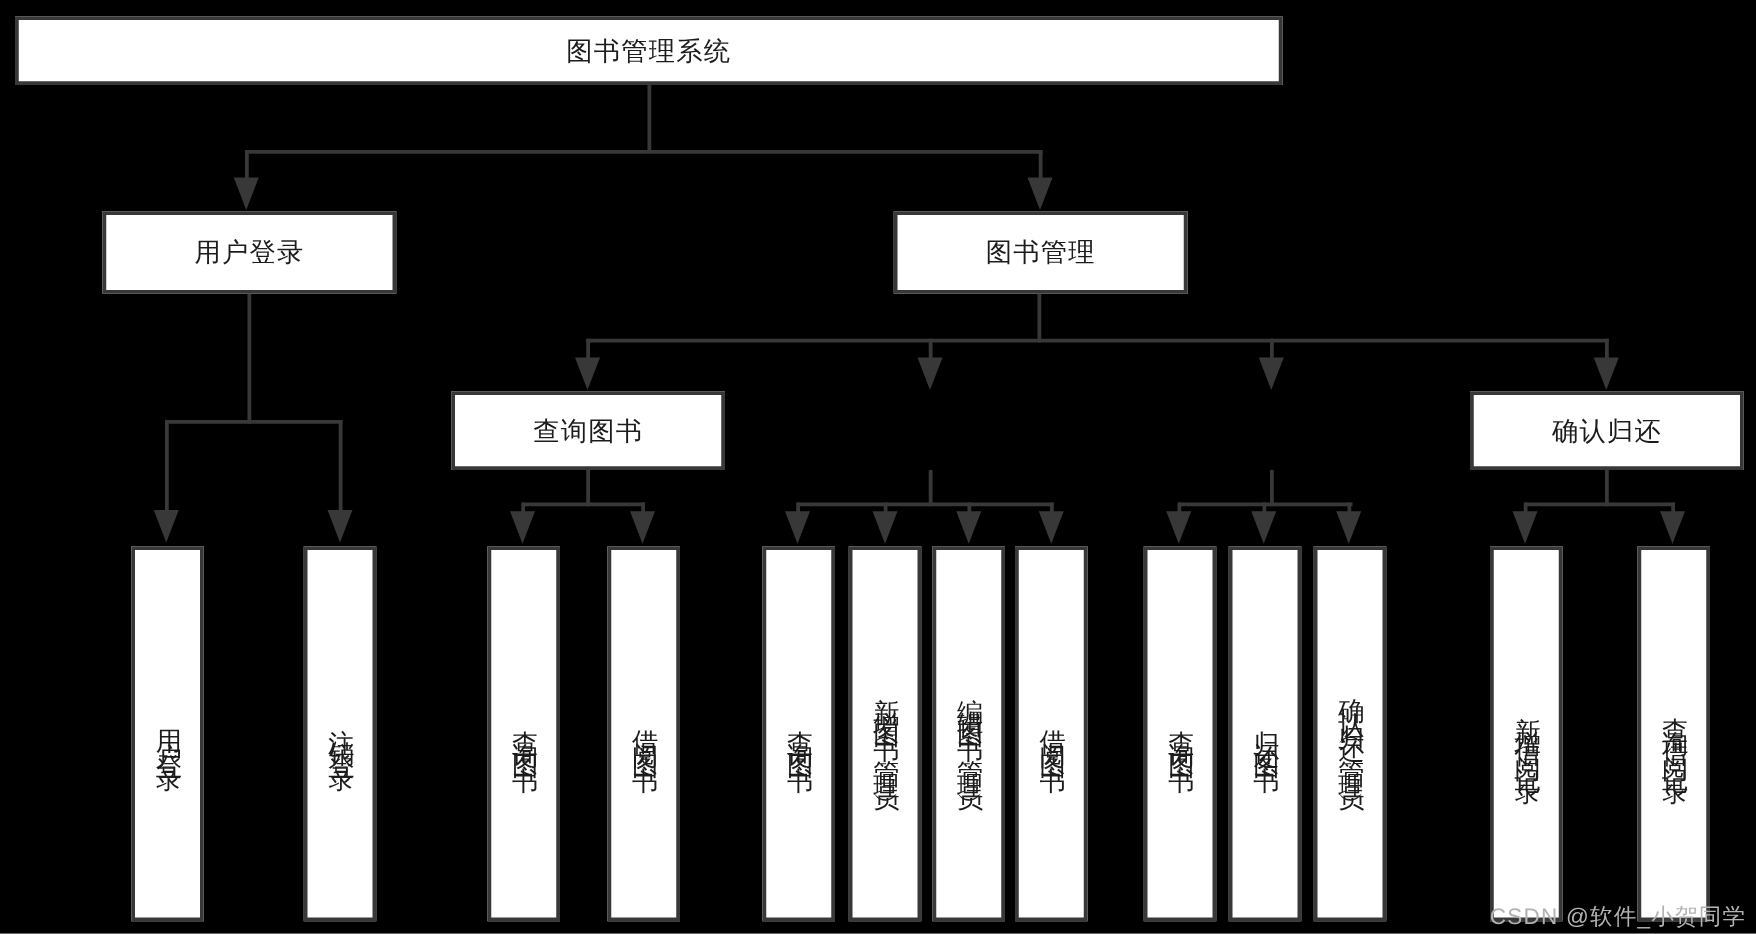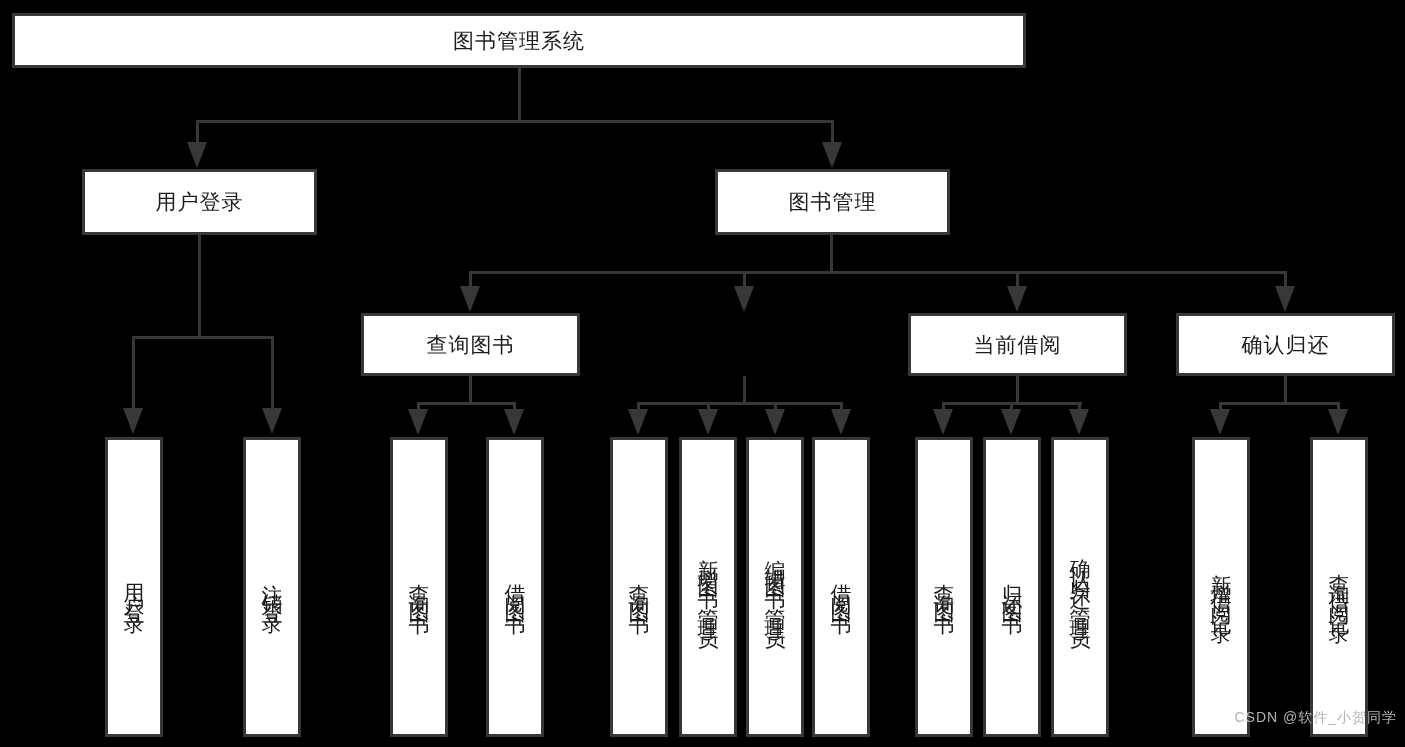--- a/index.html
+++ b/index.html
@@ -21,21 +21,21 @@
     letter-spacing:10px;white-space:nowrap;
   }
   .hline{position:absolute;height:3px;background:#383838;}
   .vline{position:absolute;width:3px;background:#383838;}
   .ah{
     position:absolute;width:0;height:0;
     border-left:10px solid transparent;border-right:10px solid transparent;
     border-top:26px solid #383838;
   }
   #watermark{
-    position:absolute;right:8px;bottom:20px;font-size:14px;color:#b3b3b3;
+    position:absolute;right:8px;bottom:2px;font-size:18px;color:#b3b3b3;
     letter-spacing:1px;
   }
 </style>
 </head>
 <body>
 
 <div id="stage">
 
   <div class="box" style="left:12px;top:13px;width:1014px;height:55px;">
     <span>图书管理系统</span>
@@ -68,23 +68,20 @@
   <div class="ah" style="left:460px;top:286px;"></div>
   <div class="vline" style="left:743px;top:271px;height:18px;"></div>
   <div class="ah" style="left:734px;top:286px;"></div>
   <div class="vline" style="left:1016px;top:271px;height:18px;"></div>
   <div class="ah" style="left:1007px;top:286px;"></div>
   <div class="vline" style="left:1284px;top:271px;height:18px;"></div>
   <div class="ah" style="left:1275px;top:286px;"></div>
 
   <div class="box" style="left:361px;top:313px;width:219px;height:63px;">
     <span>查询图书</span>
-  </div>
-  <div class="box" style="left:908px;top:313px;width:219px;height:63px;">
-    <span>当前借阅</span>
   </div>
   <div class="box" style="left:1176px;top:313px;width:219px;height:63px;">
     <span>确认归还</span>
   </div>
 
   <div class="vline" style="left:469px;top:376px;height:29px;"></div>
   <div class="hline" style="left:418px;top:402px;width:98px;"></div>
   <div class="vline" style="left:417px;top:402px;height:10px;"></div>
   <div class="ah" style="left:408px;top:409px;"></div>
   <div class="vline" style="left:513px;top:402px;height:10px;"></div>

